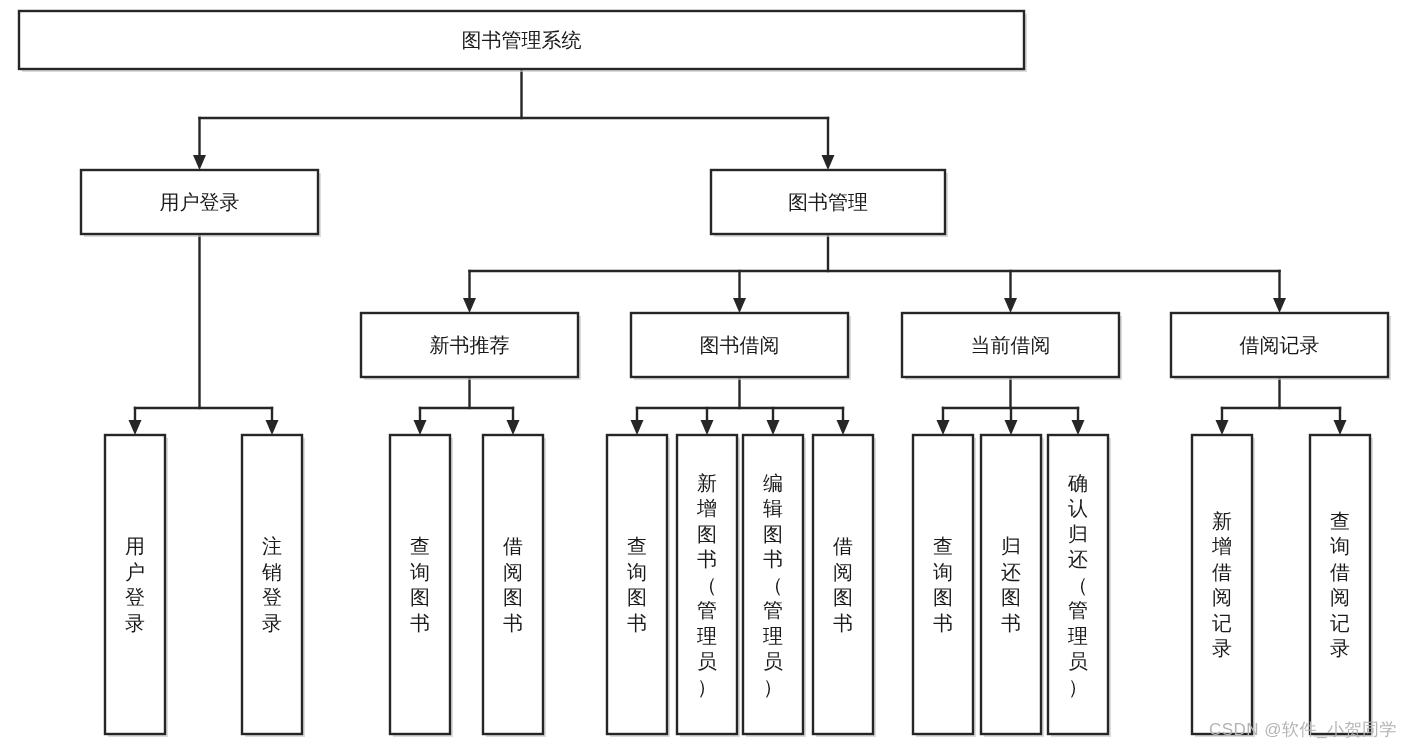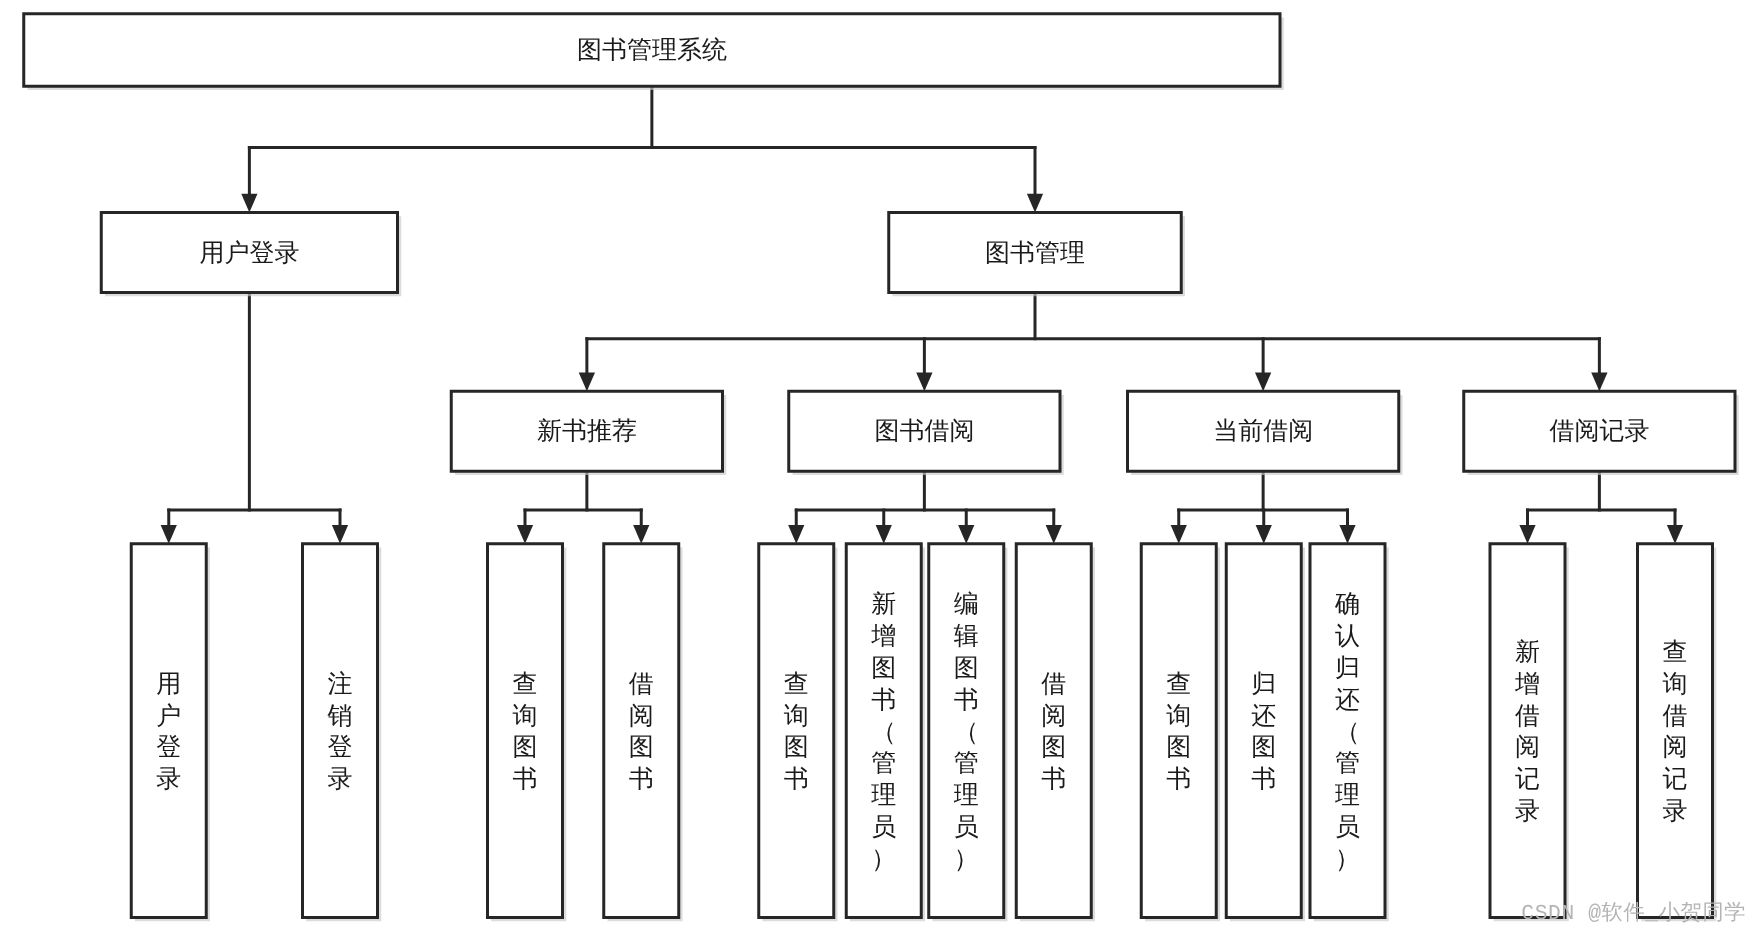--- a/index.html
+++ b/index.html
@@ -54,21 +54,21 @@
   .node-label-vertical {
     font-family: "DejaVu Sans", "Liberation Sans", sans-serif;
     fill: #1a1a1a;
     font-size: 20px;
     text-anchor: middle;
   }
   .watermark {
     position: absolute;
     right: 8px;
     bottom: 6px;
-    font-family: Liberation Mono, monospace;
+    font-family: Liberation Sans, sans-serif;
     font-size: 17px;
     color: #b4b4b4;
     letter-spacing: 0.5px;
     white-space: nowrap;
     user-select: none;
   }
 </style>
 </head>
 <body>
 

